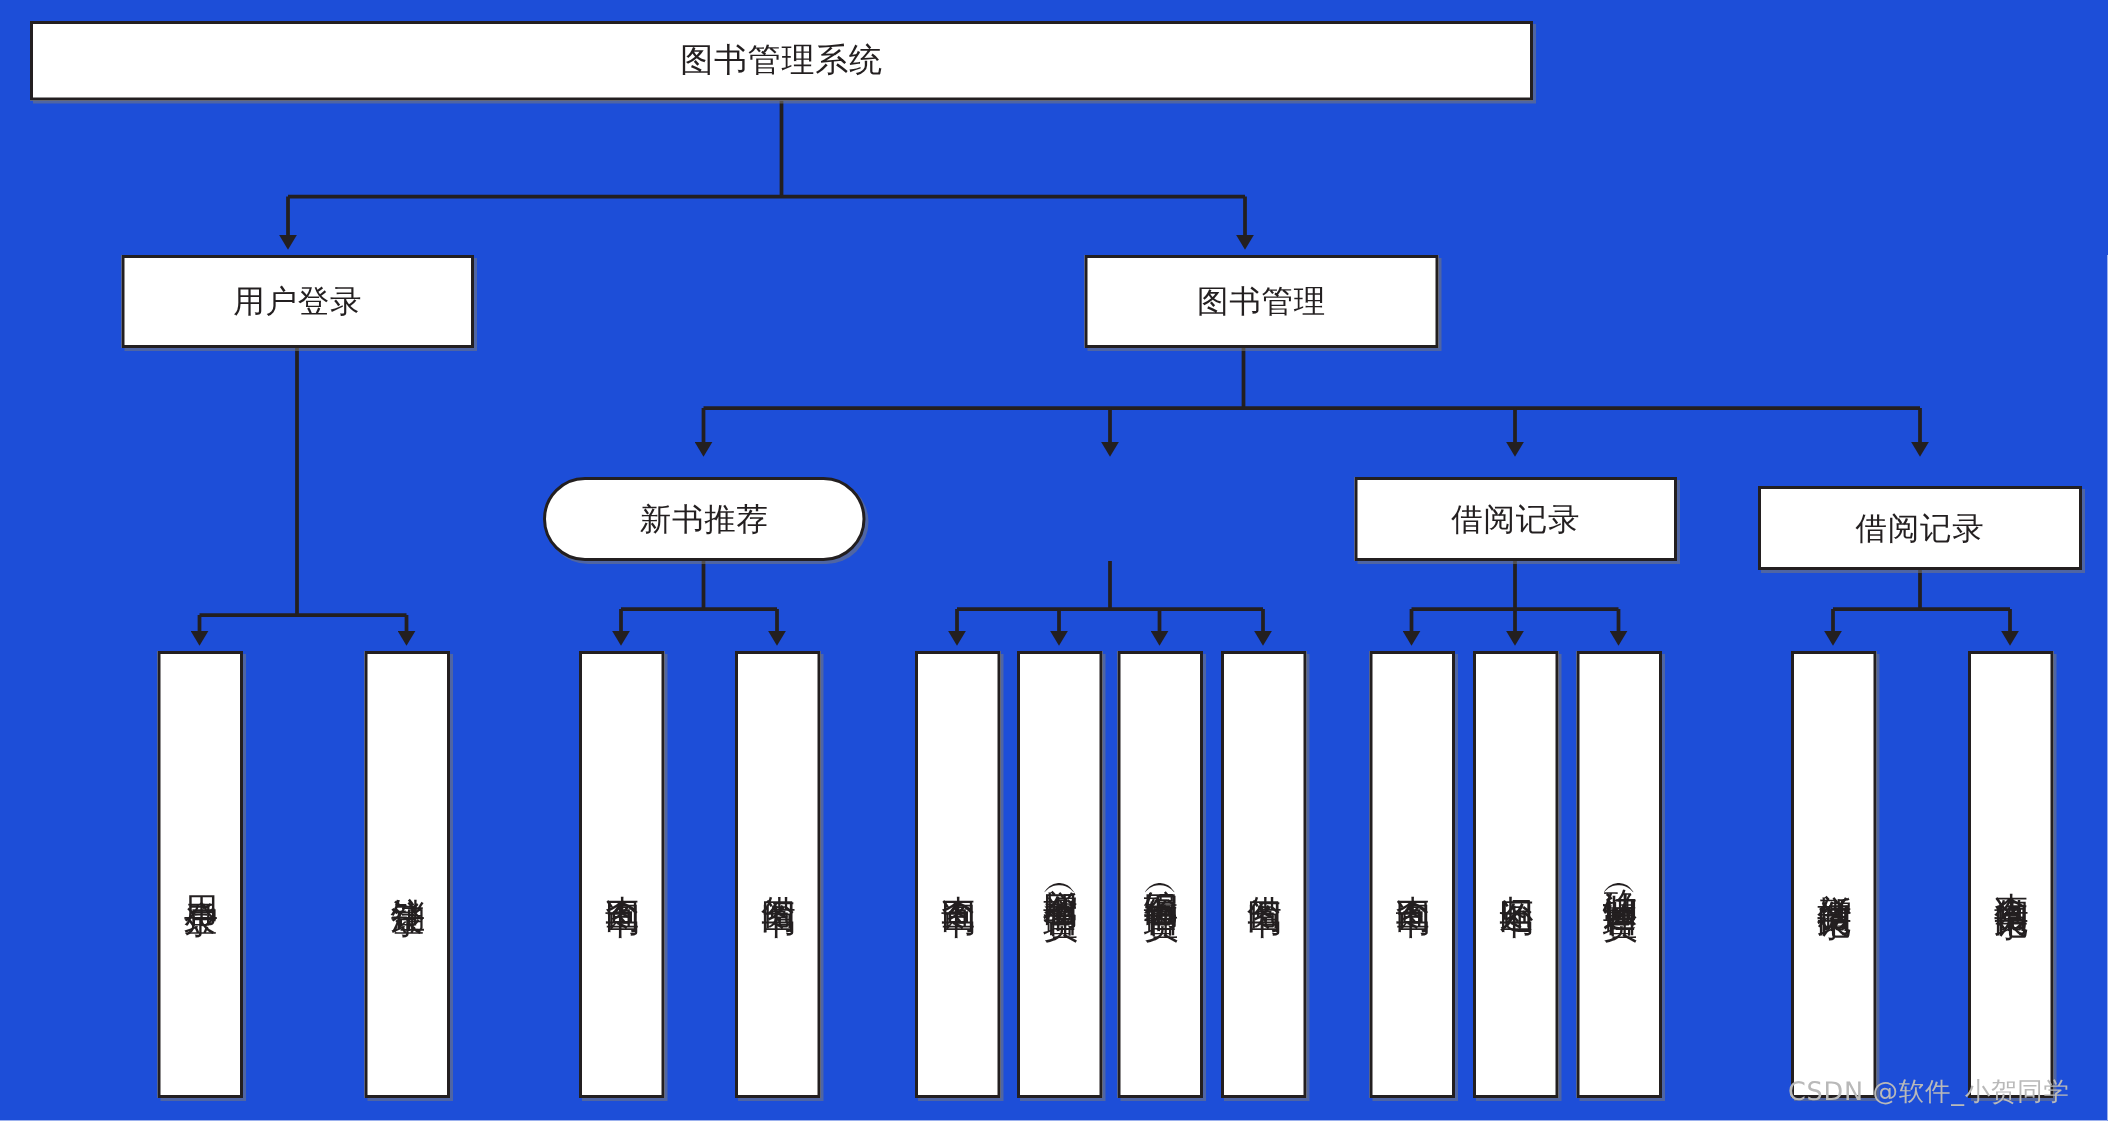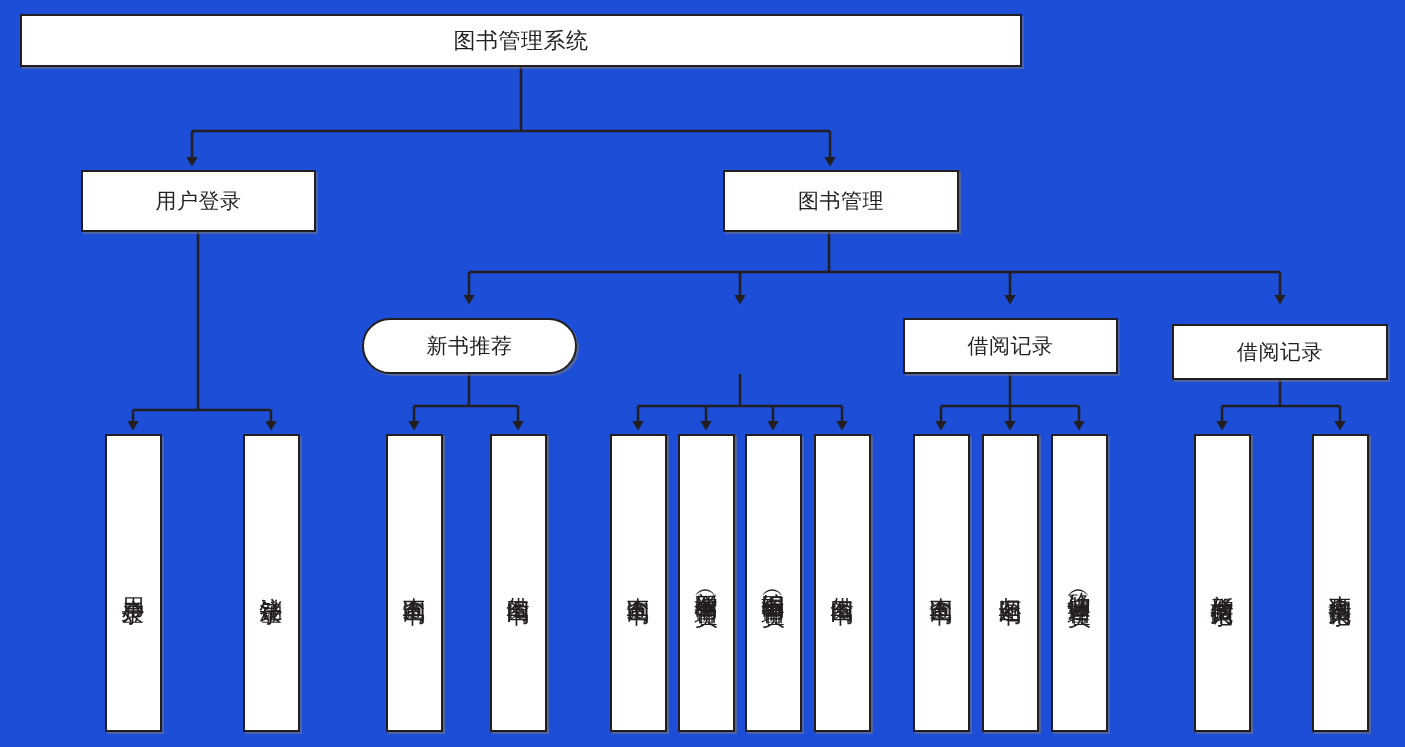--- a/index.html
+++ b/index.html
@@ -184,14 +184,15 @@
     <span class="node-label">确认归还（管理员）</span>
   </div>
 
   <div class="node vertical" style="left:1194px; top:434px; width:57px; height:298px;">
     <span class="node-label">新增借阅记录</span>
   </div>
   <div class="node vertical" style="left:1312px; top:434px; width:57px; height:298px;">
     <span class="node-label">查询借阅记录</span>
   </div>
 
+  <div class="watermark">CSDN @软件_小贺同学</div>
 
 </div>
 
 </body></html>

